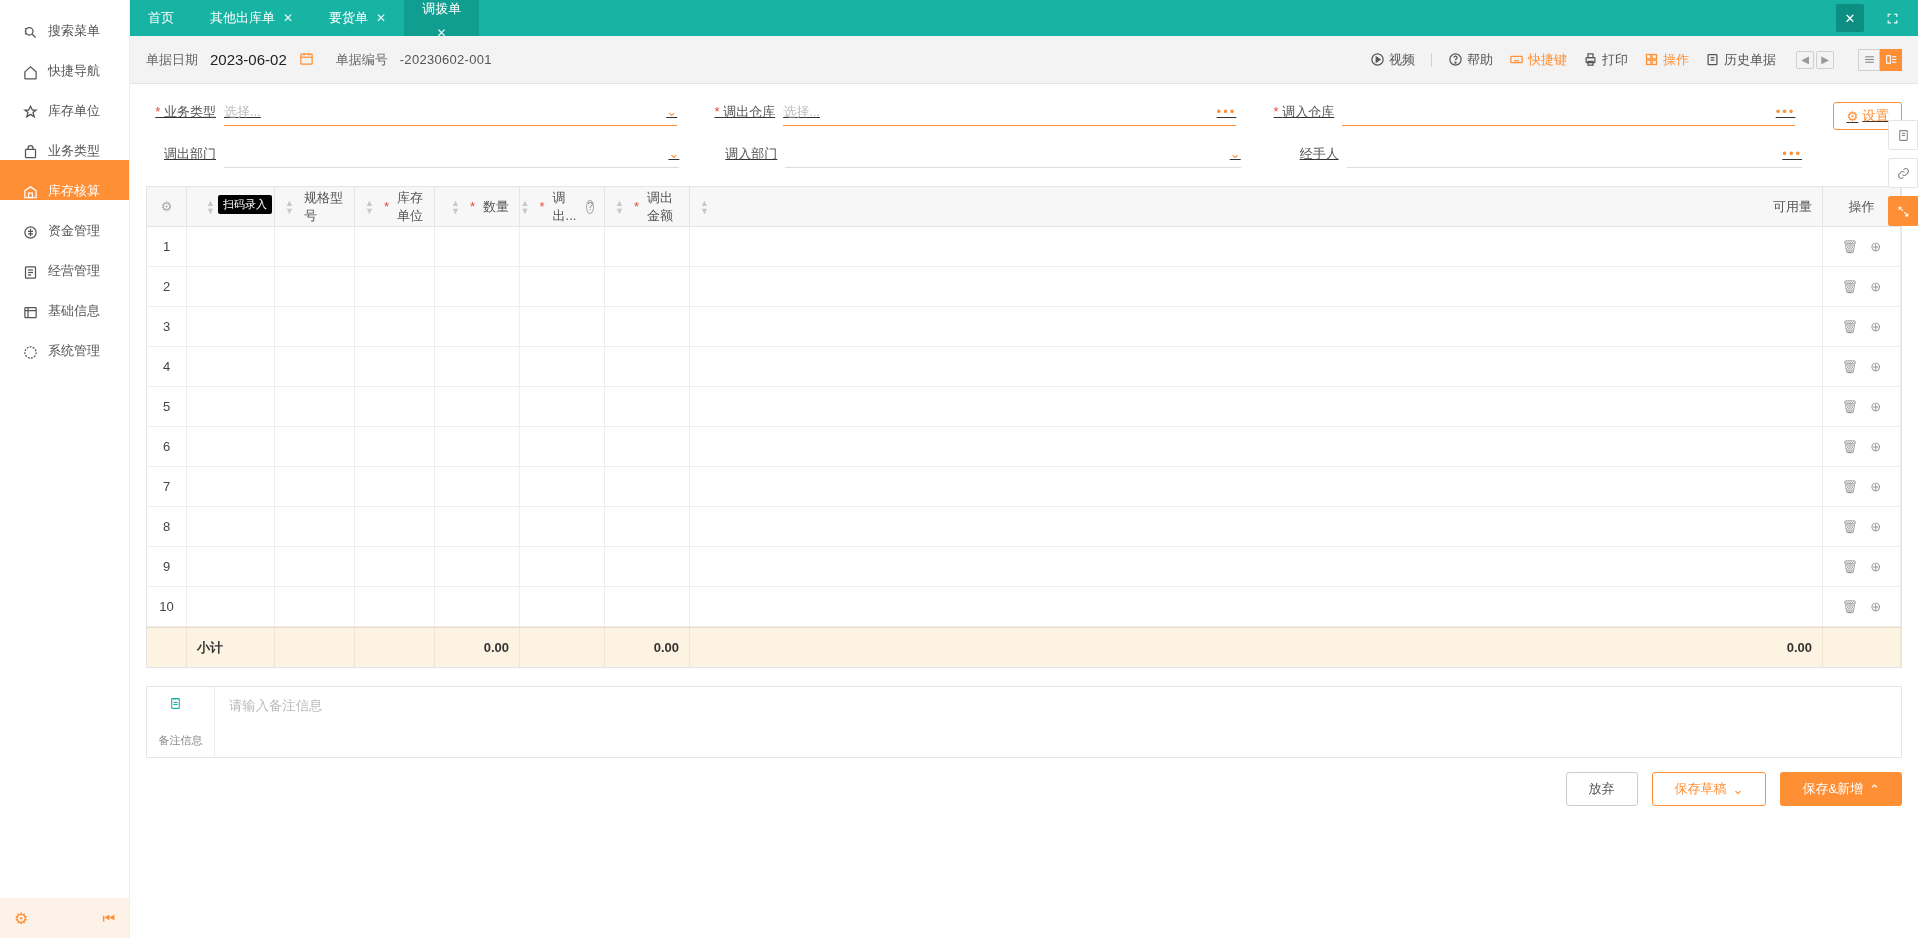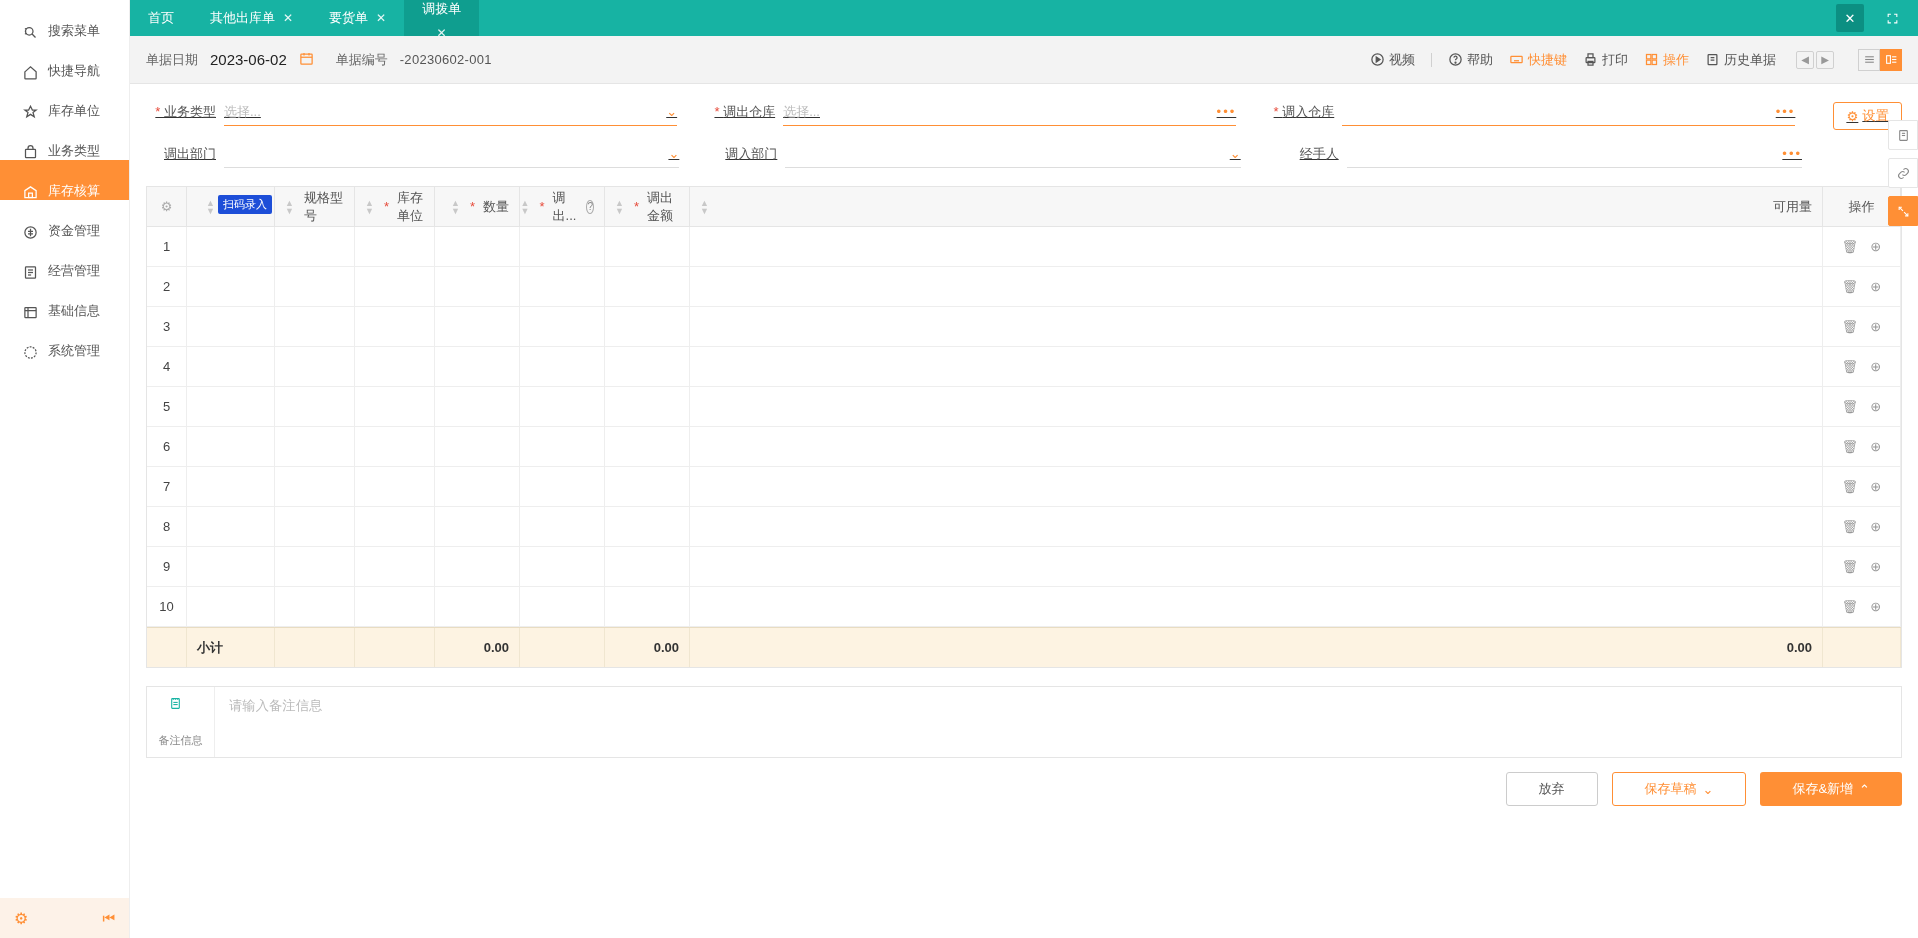--- a/index.html
+++ b/index.html
@@ -56,21 +56,21 @@
 .finput .dots { margin-left: auto; color: #ff8f35; letter-spacing: 2px; }
 .settings-btn { height: 28px; padding: 0 12px; border: 1px solid #ff8f35; color: #ff8f35; background: #fff; border-radius: 3px; display: inline-flex; align-items: center; gap: 4px; cursor: pointer; margin-left: 10px; flex-shrink:0; }
 
 
 .table-wrap { margin: 10px 16px 0; border: 1px solid #e5e5e5; position: relative; }
 .thead { display: flex; background: #f7f7f7; height: 40px; border-bottom: 1px solid #e5e5e5; }
 .th { border-right: 1px solid #e5e5e5; display: flex; align-items: center; justify-content: flex-end; padding: 0 10px; gap: 6px; color: #555; position: relative; }
 .th.center { justify-content: center; }
 .req-star { color: #e74c3c; margin-right: 2px; }
 .sorter { color: #c8c8c8; font-size: 9px; line-height: 8px; display: flex; flex-direction: column; margin-right: 4px; }
-.th .badge { position: absolute; right: 2px; top: 8px; background: #1d4ed8; color: #fff; font-size: 11px; padding: 2px 5px; border-radius: 2px; }
+.th .badge { position: absolute; right: 2px; top: 8px; background: #000000; color: #fff; font-size: 11px; padding: 2px 5px; border-radius: 2px; }
 .th .help { display:inline-flex; width:14px; height:14px; border:1px solid #aaa; border-radius:50%; align-items:center; justify-content:center; font-size:10px; color:#888; margin-left:4px;}
 
 .tbody { max-height: 410px; overflow-y: auto; }
 .tr { display: flex; height: 40px; border-bottom: 1px solid #eee; }
 .td { border-right: 1px solid #eee; display: flex; align-items: center; justify-content: center; color: #444; }
 .td.actions { justify-content: center; gap: 12px; color: #999; }
 .td.actions span { cursor: pointer; }
 
 .tfoot { display: flex; height: 40px; background: #fdf3e2; border-top: 1px solid #e8dcc2; }
 .tf { border-right: 1px solid #f0e6d0; display: flex; align-items: center; padding: 0 10px; font-weight: 600; color: #333; }
@@ -88,21 +88,21 @@
 
 
 .remark-wrap { margin: 18px 16px 0; border: 1px solid #e5e5e5; display: flex; align-items: stretch; height: 72px; }
 .remark-side { width: 68px; display: flex; flex-direction: column; align-items: center; justify-content: center; gap: 12px; color: #888; border-right: 1px solid #eee; }
 .remark-side .ricon { width: 24px; height: 24px; color: #17b3a3; }
 .remark-input { flex: 1; border: none; padding: 10px 14px; resize: none; outline: none; color: #1d4ed8; font-family: Liberation Serif, serif; }
 .remark-input::placeholder { color: #bbb; }
 
 
 .footer { margin: 14px 16px 0; display: flex; justify-content: flex-end; gap: 14px; padding-bottom: 6px; }
-.btn { height: 34px; padding: 0 32px; border-radius: 3px; display: inline-flex; align-items: center; justify-content: center; cursor: pointer; font-size: 13px; }
+.btn { height: 34px; padding: 0 22px; border-radius: 3px; display: inline-flex; align-items: center; justify-content: center; cursor: pointer; font-size: 13px; }
 .btn.ghost { border: 1px solid #ccc; background: #fff; color: #555; }
 .btn.outline { border: 1px solid #ff8f35; background: #fff; color: #ff8f35; }
 .btn.primary { border: none; background: #ff8f35; color: #fff; gap: 6px; }
 
 
 .right-rail { position: absolute; right: 0; top: 120px; display: flex; flex-direction: column; gap: 8px; }
 .rail-btn { width: 30px; height: 30px; border: 1px solid #e5e5e5; background: #fff; display: inline-flex; align-items: center; justify-content: center; color: #888; cursor: pointer; border-radius: 2px 0 0 2px; }
 .rail-btn.active { background: #ff8f35; border-color: #ff8f35; color: #fff; }
 
 

